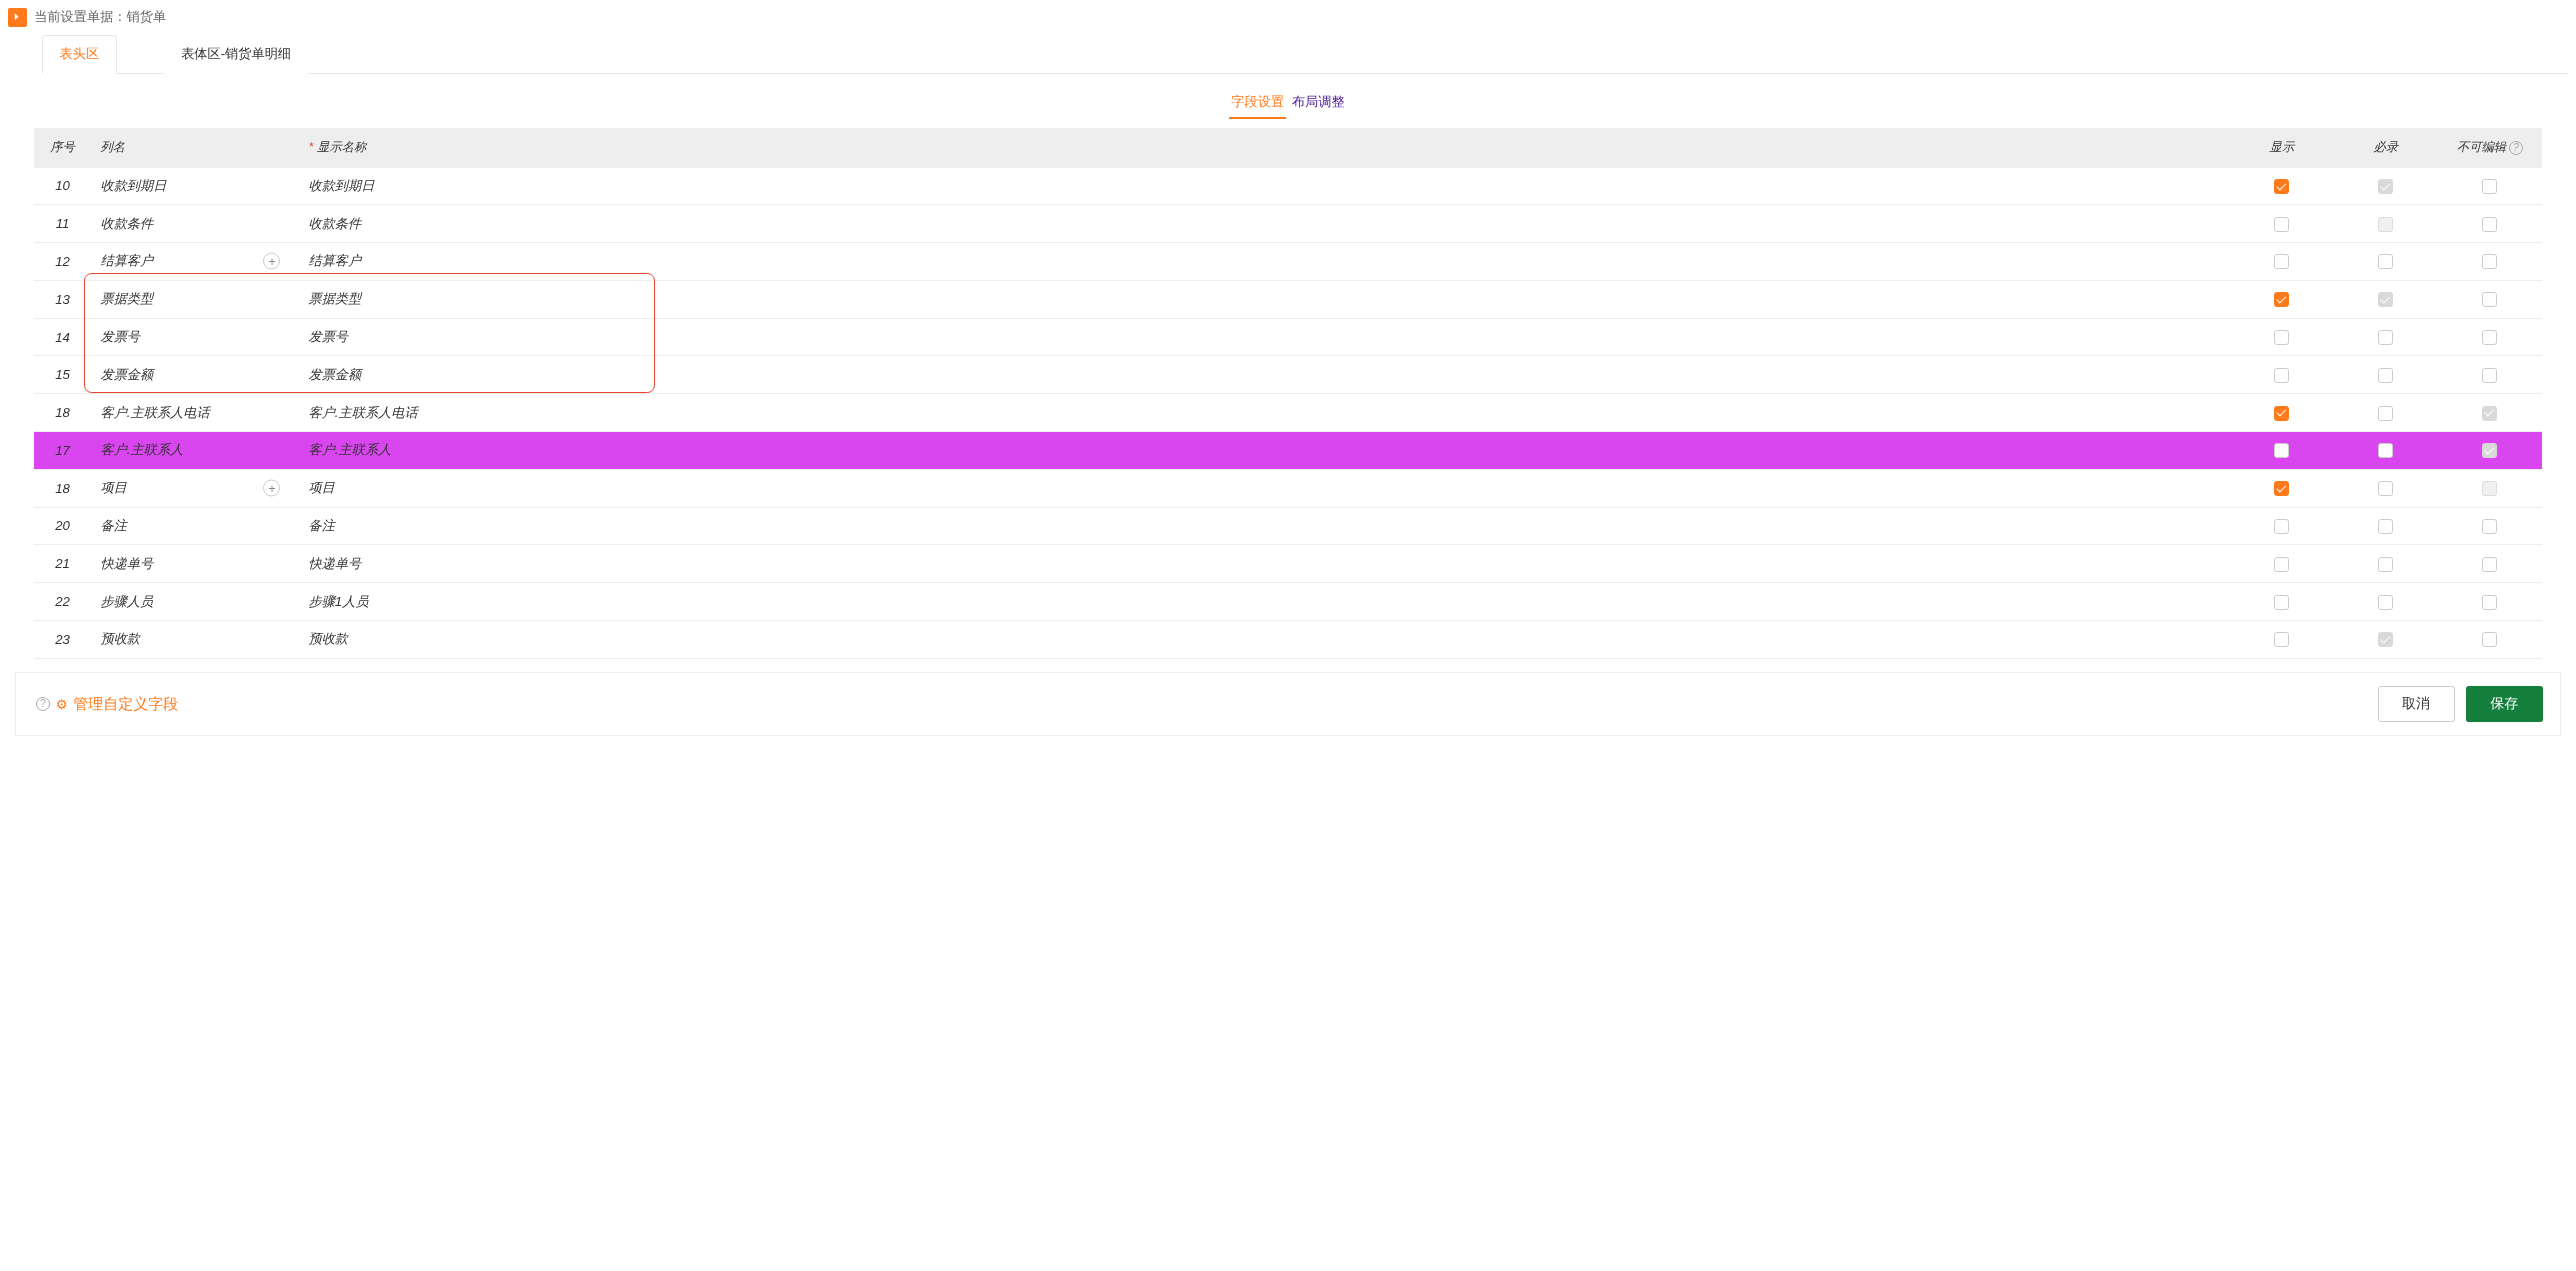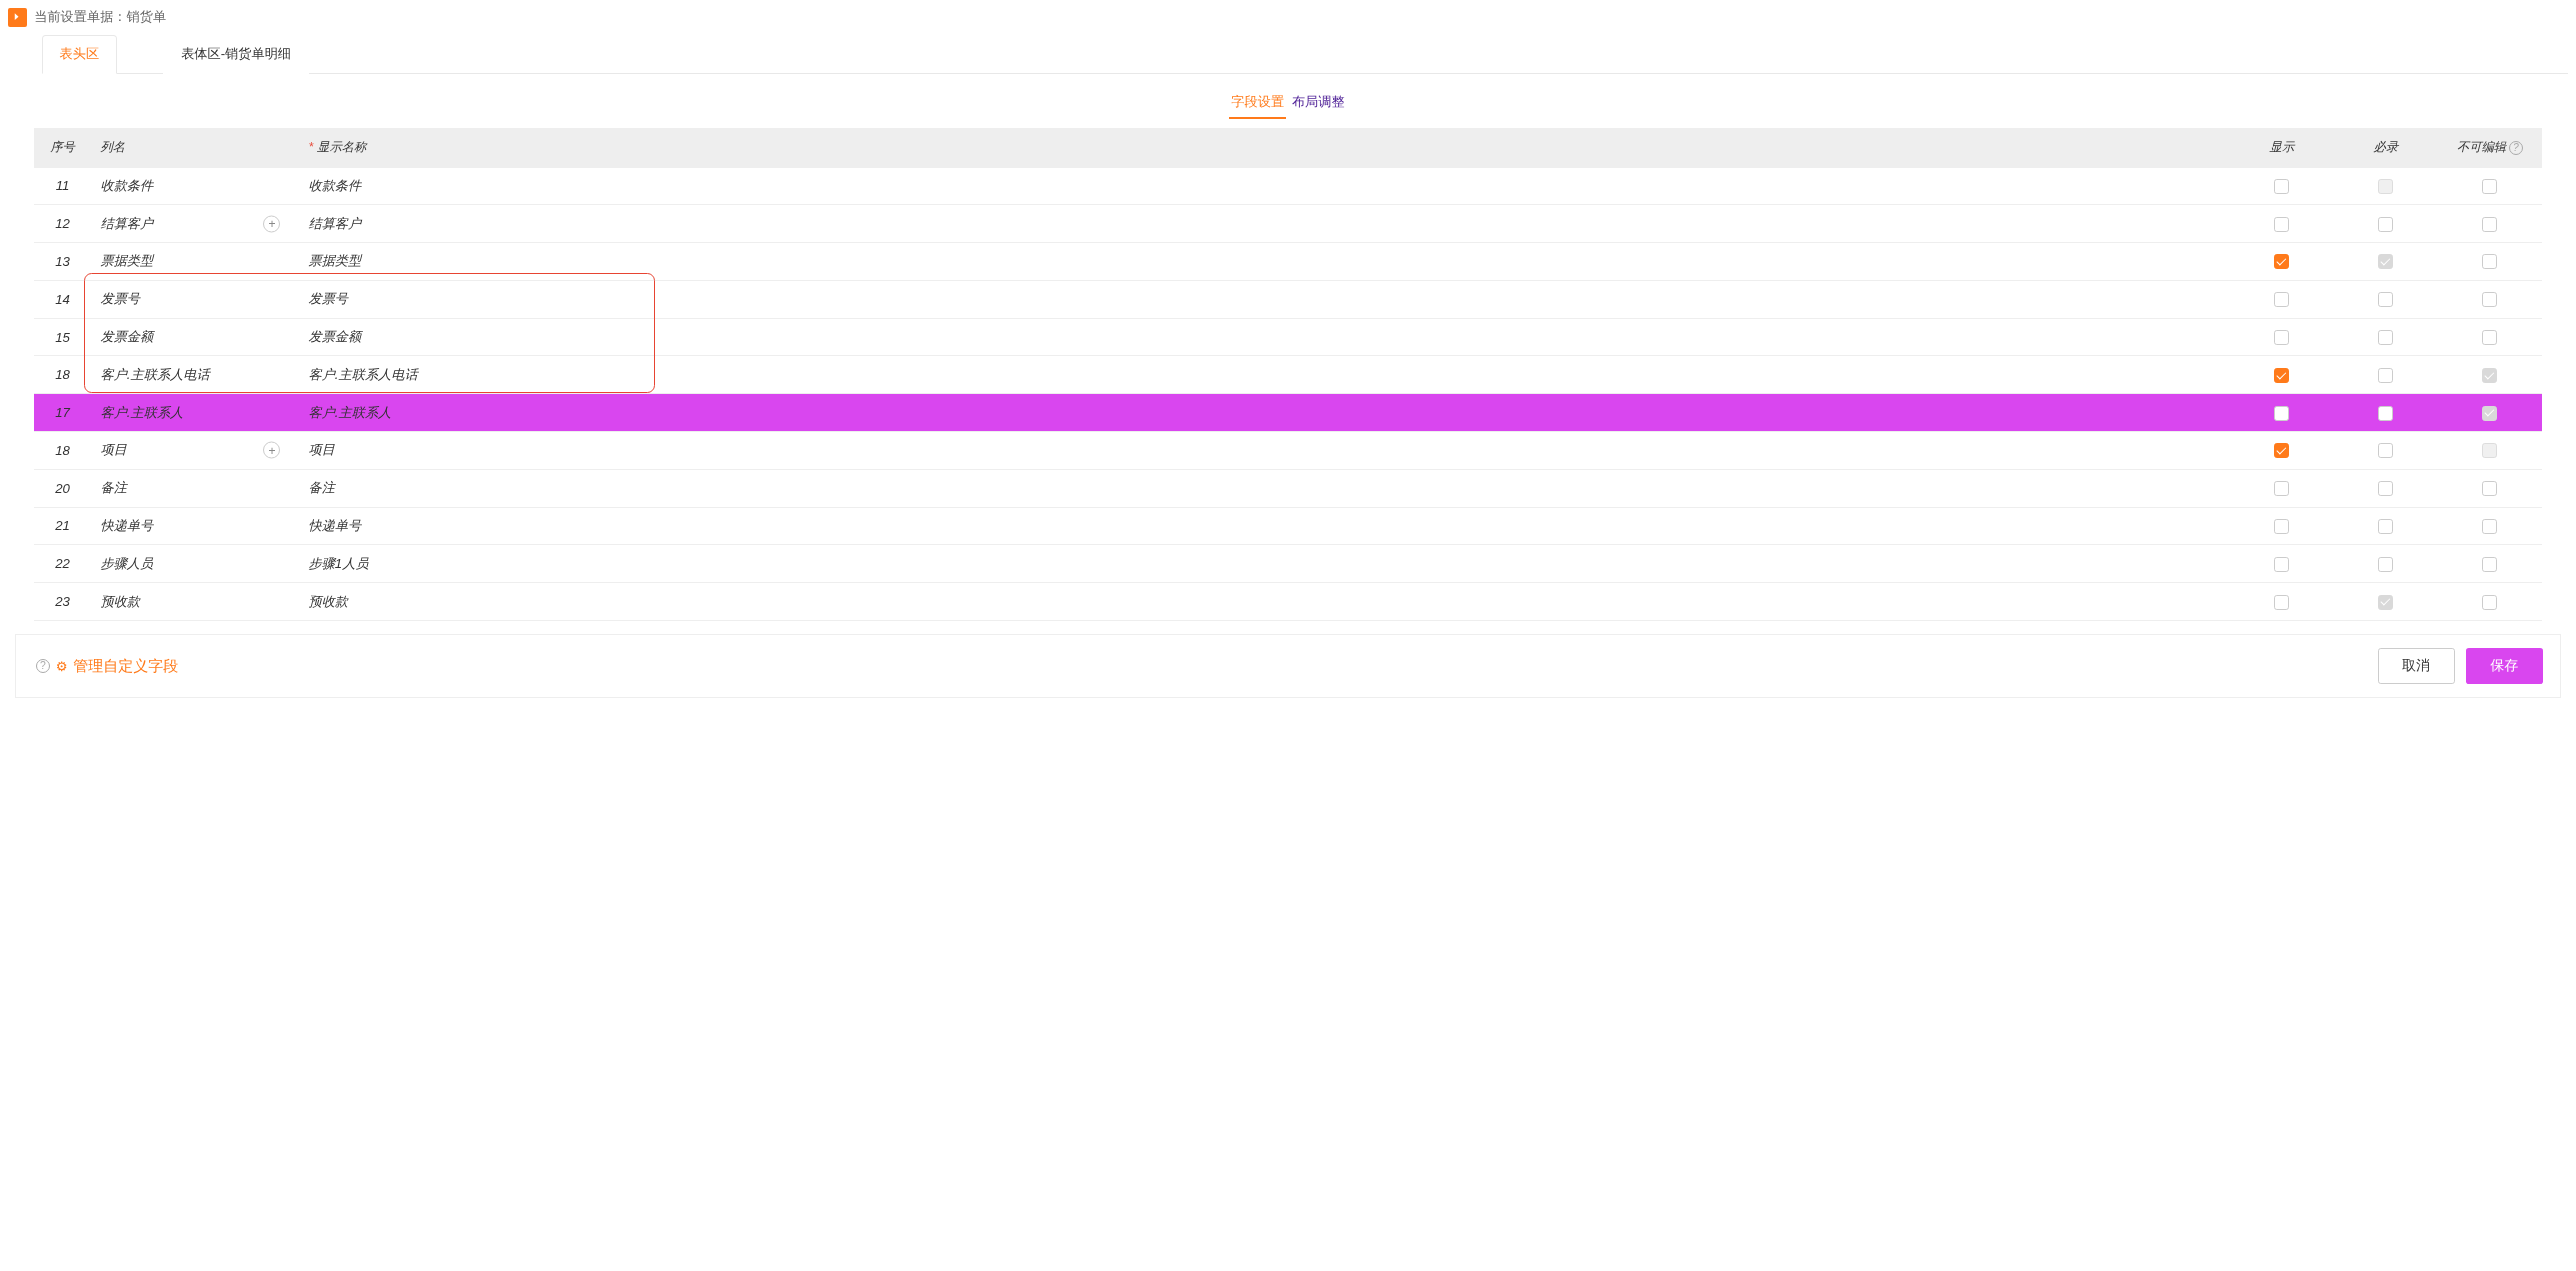--- a/index.html
+++ b/index.html
@@ -47,21 +47,21 @@
 
 .red-box { position: absolute; border: 1.9px solid #e74432; border-radius: 7.6px; pointer-events: none; }
 
 .footer { display: flex; align-items: center; justify-content: space-between; padding: 13.2px 17px; border: 0.9px solid #eee; margin: 13.2px 7.6px 0 7.6px; background: #fff; }
 .footer-left { display: flex; align-items: center; gap: 5.7px; }
 .footer-left .gear { color: #ff7a1a; font-size: 13.2px; }
 .footer-left .link { color: #ff7a1a; cursor: pointer; font-size: 15px; }
 .footer-right { display: flex; gap: 11.3px; }
 .btn { min-width: 77px; height: 36px; border-radius: 2.8px; font-size: 14px; display: inline-flex; align-items: center; justify-content: center; cursor: pointer; }
 .btn-default { border: 0.9px solid #ccc; background: #fff; color: #333; }
-.btn-primary { border: none; background: #d946ef; color: #fff; }
+.btn-primary { border: none; background: #15803d; color: #fff; }
 
 .name-cell { display: flex; align-items: center; position: relative; }
 </style>
 </head>
 <body>
 
 <div class="page">
 
   <div class="title-bar">
     <div class="title-toggle">
@@ -89,20 +89,32 @@
           <th class="col-seq center">序号</th>
           <th class="col-name">列名</th>
           <th class="col-display"><span class="req-star">*</span><span>显示名称</span></th>
           <th class="col-chk center">显示</th>
           <th class="col-chk center">必录</th>
           <th class="col-chk center"><span>不可编辑</span><span class="help-icon">?</span></th>
         </tr>
       </thead>
       <tbody id="table-body">
           <tr>
+            <td class="center col-seq">10</td>
+            <td class="col-name">
+              <div class="name-cell">
+                <span>收款到期日</span>
+              </div>
+            </td>
+            <td>收款到期日</td>
+            <td class="center"><span class="checkbox checked"></span></td>
+            <td class="center"><span class="checkbox checked disabled"></span></td>
+            <td class="center"><span class="checkbox"></span></td>
+          </tr>
+          <tr>
             <td class="center col-seq">11</td>
             <td class="col-name">
               <div class="name-cell">
                 <span>收款条件</span>
               </div>
             </td>
             <td>收款条件</td>
             <td class="center"><span class="checkbox"></span></td>
             <td class="center"><span class="checkbox disabled"></span></td>
             <td class="center"><span class="checkbox"></span></td>

